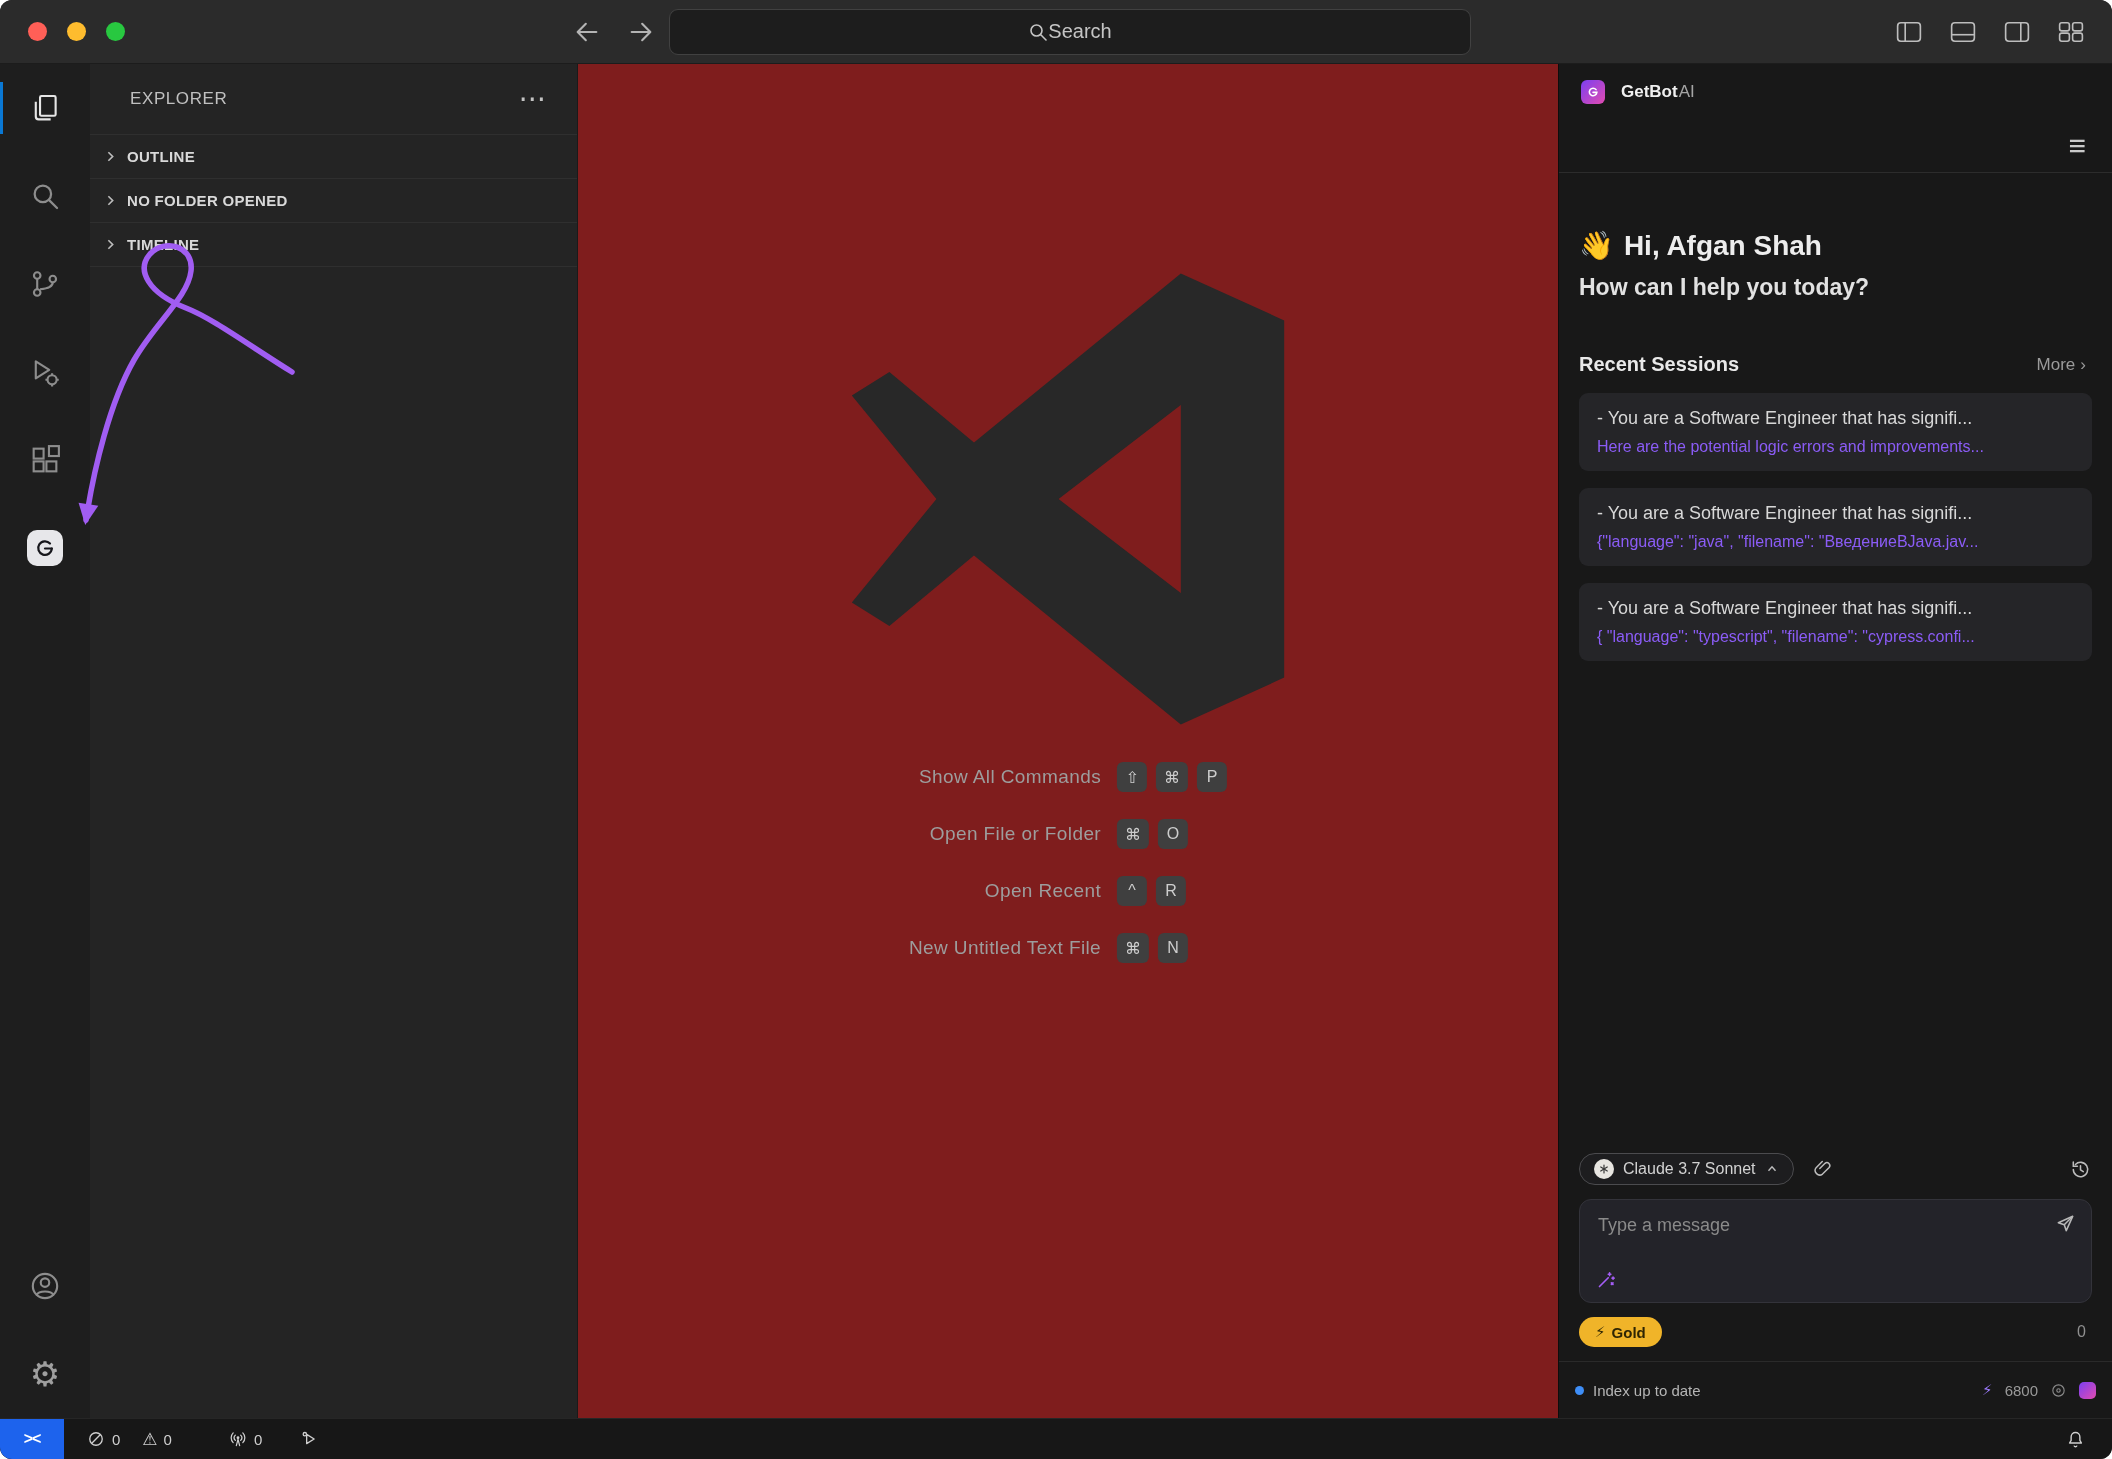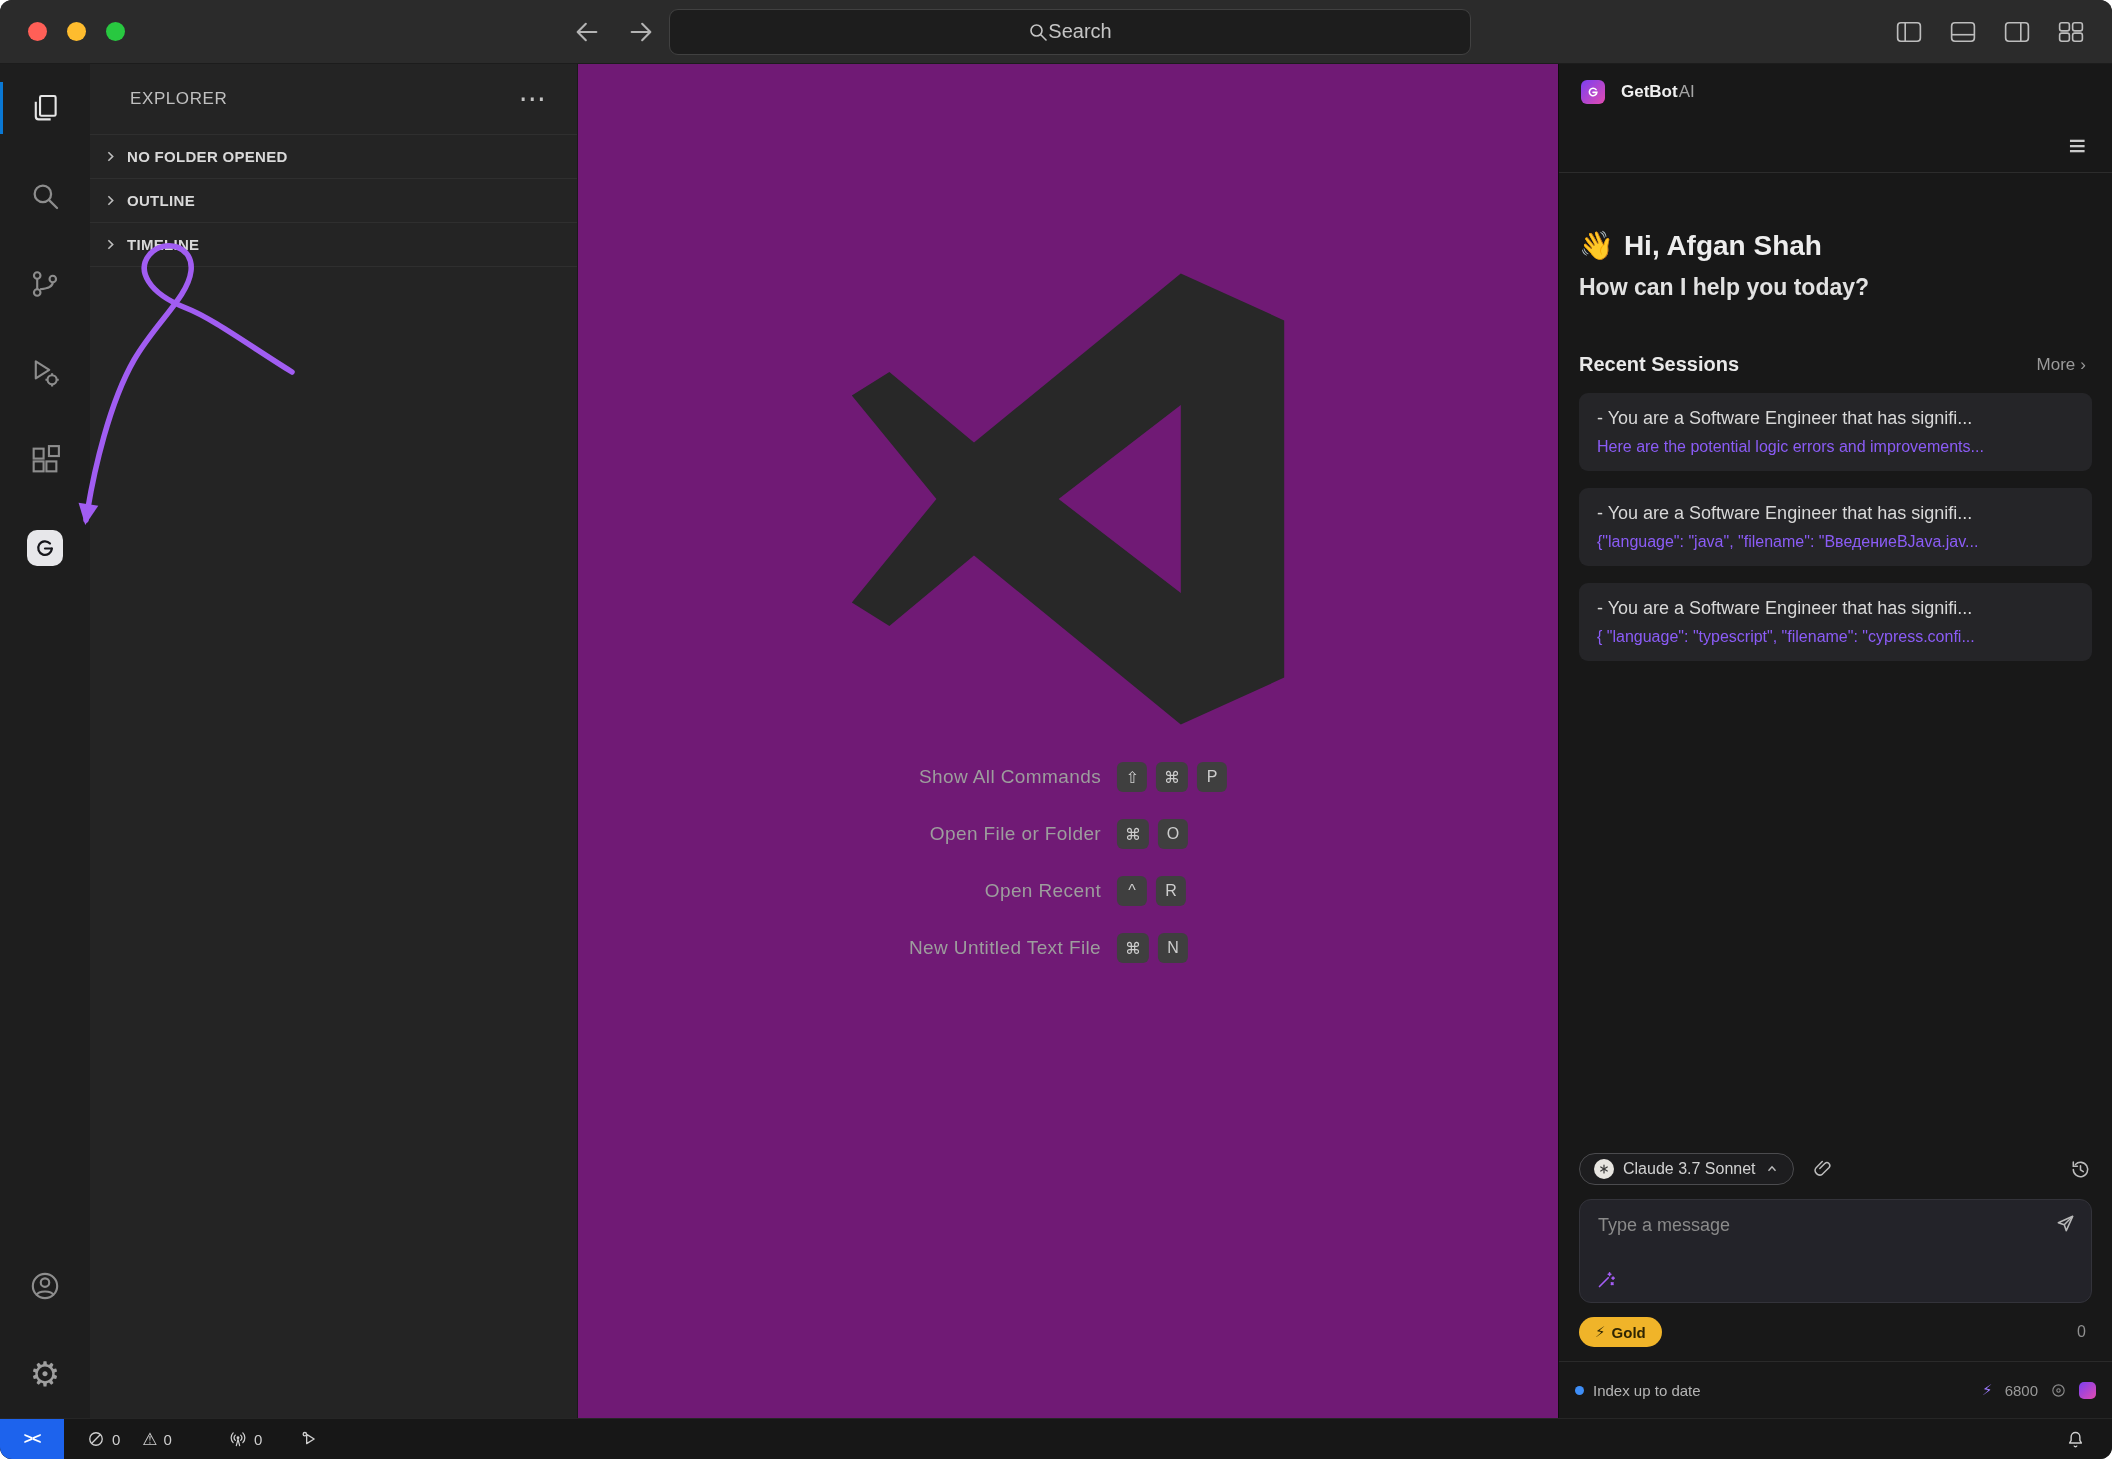--- a/index.html
+++ b/index.html
@@ -32,21 +32,21 @@
   .gear-glyph{font-size:34px;color:#9f9f9f;line-height:1;}
 
   
   .sidebar{flex:none;width:487px;background:#242424;border-right:1px solid #1a1a1a;display:flex;flex-direction:column;}
   .sidebar-header{flex:none;height:70px;display:flex;align-items:center;padding:0 30px 0 40px;color:#c0c0c0;font-size:17px;letter-spacing:.6px;text-align:center;}
   .more-dots{margin-left:auto;color:#c4c4c4;font-size:28px;line-height:1;cursor:pointer;}
   .section{flex:none;height:43px;display:flex;align-items:center;gap:8px;padding:0 16px 0 12px;border-top:1px solid #2f2f2f;color:#d9d9d9;font-weight:bold;font-size:15px;letter-spacing:.3px;cursor:pointer;}
   .section:last-of-type{border-bottom:1px solid #2f2f2f;}
 
   
-  .editor{flex:1;position:relative;background:#701a75;overflow:hidden;}
+  .editor{flex:1;position:relative;background:#7f1d1d;overflow:hidden;}
   .watermark{position:absolute;left:50%;top:435px;transform:translate(-50%,-50%);}
   .shortcuts{position:absolute;left:50%;top:698px;transform:translateX(-50%);display:grid;grid-template-columns:auto auto;column-gap:16px;row-gap:27px;align-items:center;}
   .sc-label{justify-self:end;color:#9d9d9d;font-size:19px;letter-spacing:.4px;white-space:nowrap;}
   .keys{display:flex;gap:9px;align-items:center;}
   .kbd{min-width:30px;height:30px;padding:0 8px;box-sizing:border-box;background:#3f3f3f;border-radius:6px;color:#cdcdcd;font-size:16px;display:flex;align-items:center;justify-content:center;}
 
   
   .assistant{flex:none;width:553px;background:#181818;border-left:1px solid #0d0d0d;display:flex;flex-direction:column;min-height:0;}
   .brand-row{flex:none;height:56px;display:flex;align-items:center;gap:16px;padding:0 22px;}
   .brand-logo{width:24px;height:24px;border-radius:6px;background:linear-gradient(135deg,#7b3ff2,#e24bb0);display:flex;align-items:center;justify-content:center;}
@@ -223,27 +223,27 @@
 
     <div class="sidebar">
       <div class="sidebar-header">
         <span>EXPLORER</span>
         <span class="more-dots">⋯</span>
       </div>
       <div class="section">
         <svg width="17" height="17" viewBox="0 0 16 16" fill="none" stroke="#bbbbbb" stroke-width="1.6">
             <polyline points="6,4 10,8 6,12"></polyline>
           </svg>
-        <span>NO FOLDER OPENED</span>
+        <span>OUTLINE</span>
       </div>
       <div class="section">
         <svg width="17" height="17" viewBox="0 0 16 16" fill="none" stroke="#bbbbbb" stroke-width="1.6">
             <polyline points="6,4 10,8 6,12"></polyline>
           </svg>
-        <span>OUTLINE</span>
+        <span>NO FOLDER OPENED</span>
       </div>
       <div class="section">
         <svg width="17" height="17" viewBox="0 0 16 16" fill="none" stroke="#bbbbbb" stroke-width="1.6">
             <polyline points="6,4 10,8 6,12"></polyline>
           </svg>
         <span>TIMELINE</span>
       </div>
     </div>
 
     <div class="editor">

